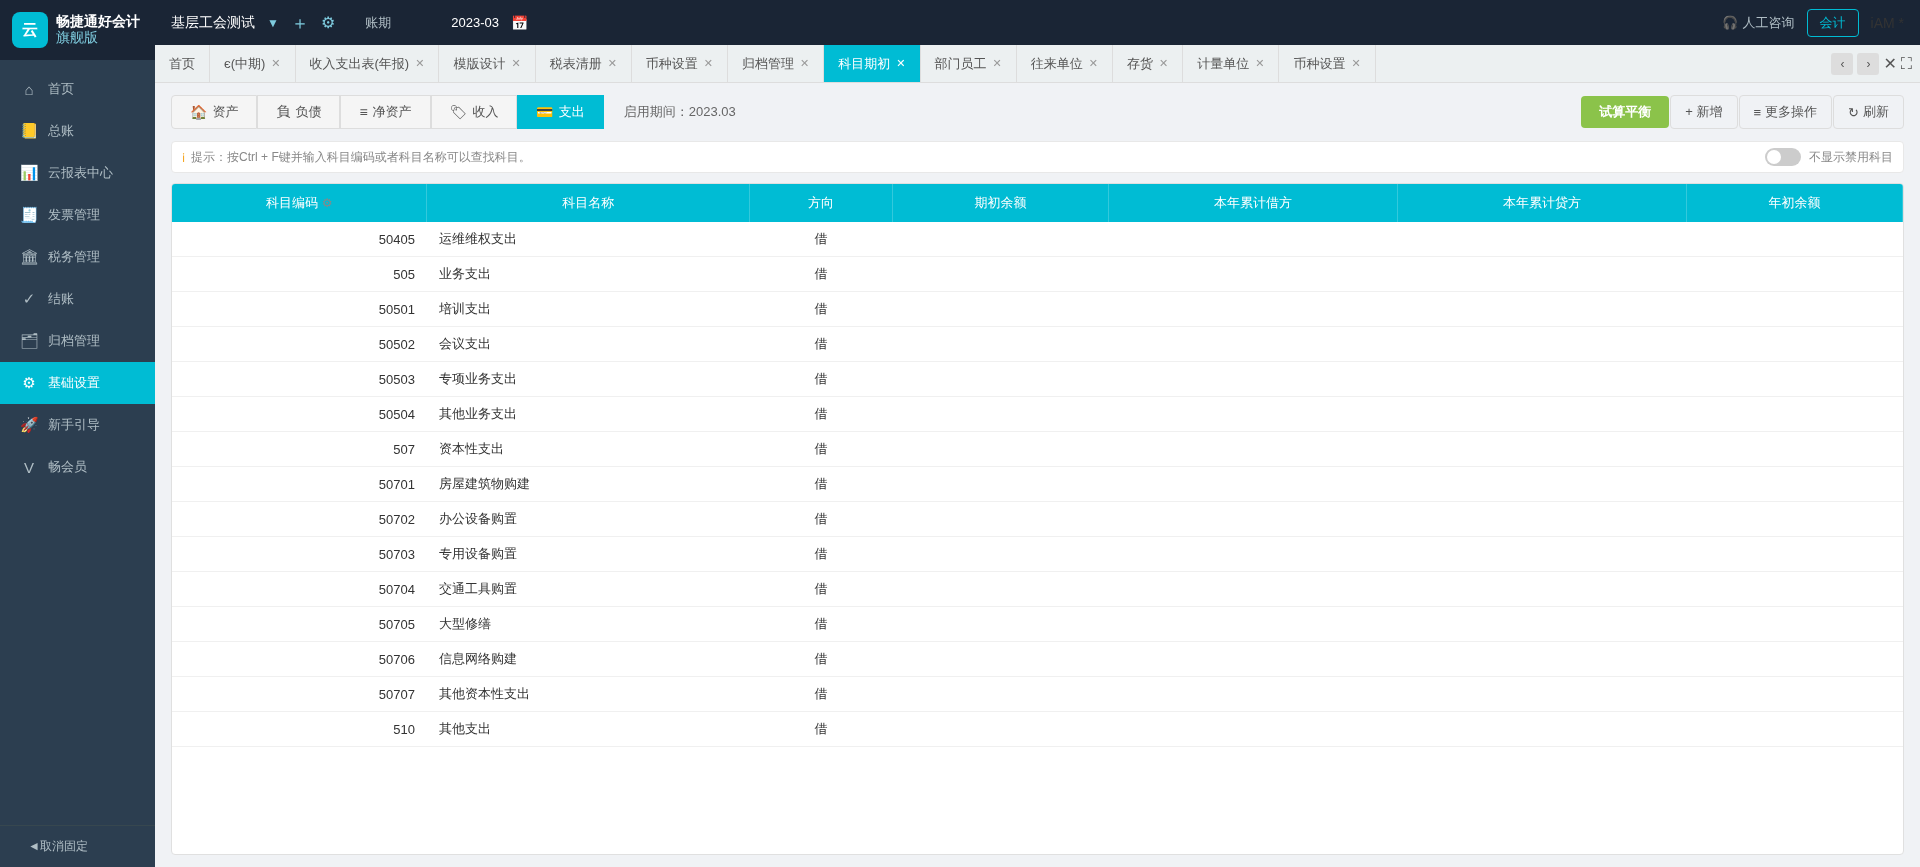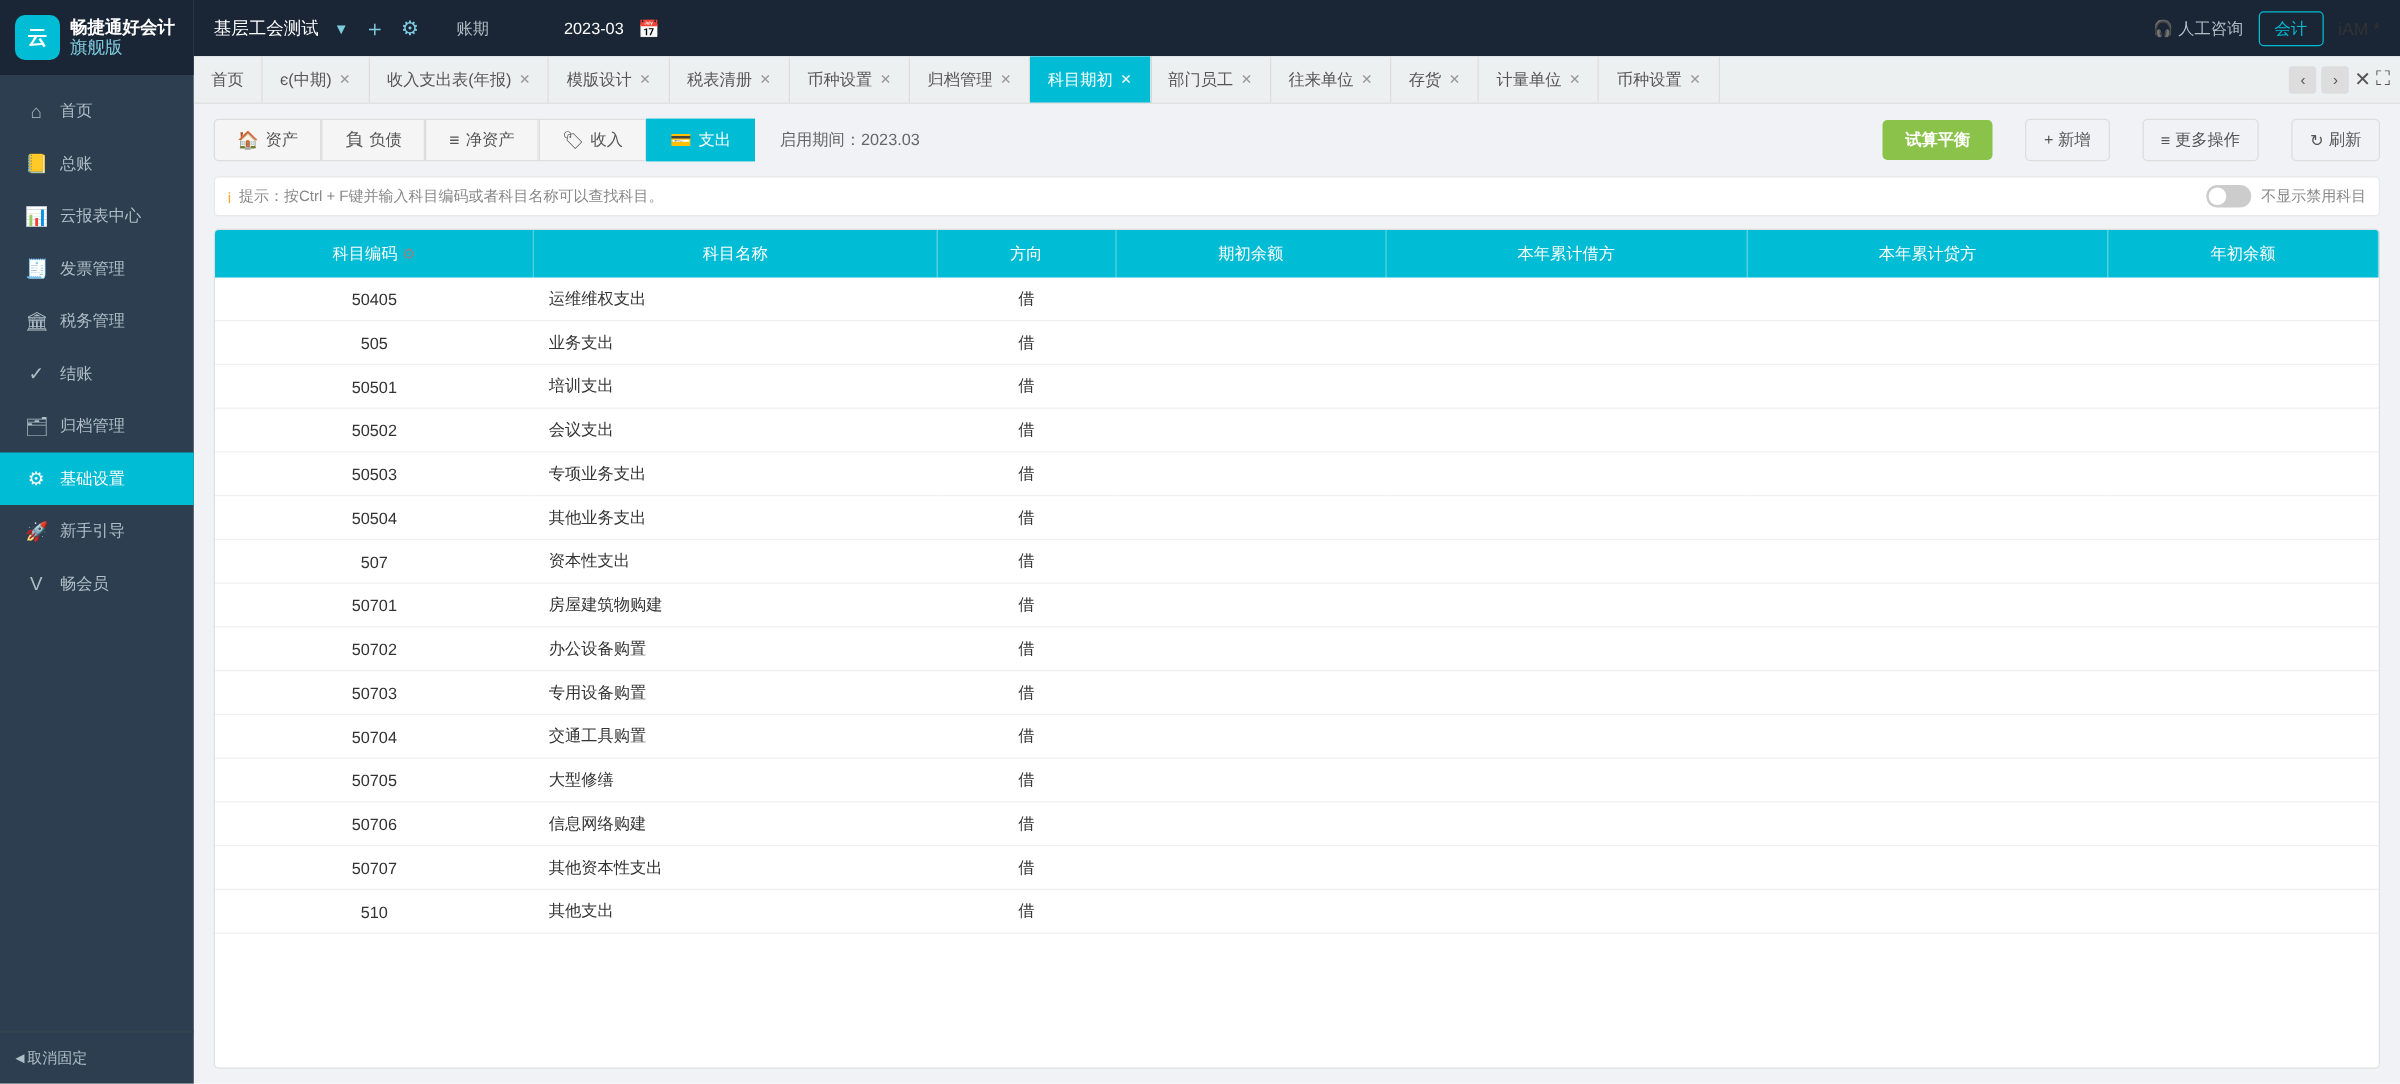--- a/index.html
+++ b/index.html
@@ -8,21 +8,21 @@
     
     .sidebar { width: 155px; min-width: 155px; background: #2c3e50; height: 867px; display: flex; flex-direction: column; }
     .sidebar-logo { height: 60px; background: #1a2535; display: flex; align-items: center; padding: 0 12px; gap: 8px; }
     .sidebar-logo-icon { width: 36px; height: 36px; background: #00bcd4; border-radius: 8px; display: flex; align-items: center; justify-content: center; color: white; font-size: 16px; font-weight: bold; }
     .sidebar-logo-text { color: white; font-size: 14px; font-weight: bold; line-height: 1.2; }
     .sidebar-logo-sub { color: #7ecbde; font-size: 14px; }
     .sidebar-nav { flex: 1; padding: 8px 0; }
     .sidebar-item { display: flex; align-items: center; gap: 10px; padding: 12px 20px; color: #b0bec5; cursor: pointer; font-size: 13px; }
     .sidebar-item.active { background: #00bcd4; color: white; }
     .sidebar-item-icon { width: 18px; text-align: center; font-size: 15px; }
-    .sidebar-bottom { padding: 12px 10px; color: #b0bec5; cursor: pointer; display: flex; align-items: center; gap: 6px; font-size: 12px; border-top: 1px solid #37474f; }
+    .sidebar-bottom { padding: 12px 28px; color: #b0bec5; cursor: pointer; display: flex; align-items: center; gap: 6px; font-size: 12px; border-top: 1px solid #37474f; }
 
     
     .main { flex: 1; display: flex; flex-direction: column; overflow: hidden; }
 
     
     .topbar { height: 45px; background: #1a2535; display: flex; align-items: center; padding: 0 16px; gap: 12px; }
     .topbar-title { color: white; font-size: 14px; font-weight: 500; }
     .topbar-arrow { color: #7ecbde; font-size: 12px; }
     .topbar-add { color: #7ecbde; font-size: 18px; cursor: pointer; }
     .topbar-settings { color: #7ecbde; font-size: 16px; cursor: pointer; }
@@ -48,41 +48,41 @@
     .content { flex: 1; display: flex; flex-direction: column; overflow: hidden; padding: 12px 16px; }
 
     
     .subtabs { display: flex; align-items: center; gap: 0; margin-bottom: 12px; }
     .subtab { display: flex; align-items: center; gap: 5px; padding: 7px 18px; border: 1px solid #ddd; background: #f5f5f5; color: #555; cursor: pointer; font-size: 13px; border-radius: 0; }
     .subtab:first-child { border-radius: 4px 0 0 4px; }
     .subtab:last-of-type { border-radius: 0 4px 4px 0; }
     .subtab.active { background: #00bcd4; color: white; border-color: #00bcd4; }
     .subtab-icon { font-size: 14px; }
     .subtab-period { margin-left: 20px; color: #666; font-size: 13px; }
-    .subtabs-right { margin-left: auto; display: flex; align-items: center; gap: 26px; }
+    .subtabs-right { margin-left: auto; display: flex; align-items: center; gap: 1px; }
     .btn-calc { background: #8bc34a; color: white; border: none; padding: 7px 18px; border-radius: 4px; cursor: pointer; font-size: 13px; font-weight: bold; }
     .btn-add { background: transparent; border: 1px solid #ddd; color: #555; padding: 7px 14px; border-radius: 4px; cursor: pointer; font-size: 13px; display: flex; align-items: center; gap: 4px; }
     .btn-more { background: transparent; border: 1px solid #ddd; color: #555; padding: 7px 14px; border-radius: 4px; cursor: pointer; font-size: 13px; display: flex; align-items: center; gap: 4px; }
     .btn-refresh { background: transparent; border: 1px solid #ddd; color: #555; padding: 7px 14px; border-radius: 4px; cursor: pointer; font-size: 13px; display: flex; align-items: center; gap: 4px; }
 
     
     .tip-bar { display: flex; align-items: center; gap: 6px; color: #888; font-size: 12px; margin-bottom: 10px; padding: 6px 10px; background: #fff; border-radius: 4px; border: 1px solid #e8e8e8; }
     .tip-bar .tip-right { margin-left: auto; display: flex; align-items: center; gap: 8px; }
     .toggle-switch { width: 36px; height: 18px; background: #ccc; border-radius: 9px; position: relative; cursor: pointer; }
     .toggle-switch .knob { width: 14px; height: 14px; background: white; border-radius: 50%; position: absolute; top: 2px; left: 2px; }
 
     
     .table-container { flex: 1; overflow: auto; border: 1px solid #e0e0e0; border-radius: 4px; background: white; }
     table { width: 100%; border-collapse: collapse; }
     thead tr { background: #00bcd4; color: white; }
     thead th { padding: 10px 12px; font-size: 13px; font-weight: 500; text-align: center; border-right: 1px solid rgba(255,255,255,0.2); white-space: nowrap; }
     thead th:first-child { text-align: center; }
     tbody tr { border-bottom: 1px solid #f0f0f0; }
     tbody td { padding: 8px 12px; font-size: 13px; color: #333; text-align: center; }
-    tbody td:nth-child(1) { text-align: center; }
+    tbody td:nth-child(1) { text-align: right; }
     tbody td:nth-child(2) { text-align: left; }
     tbody td:nth-child(3) { text-align: center; }
     .gear-icon { cursor: pointer; color: #888; font-size: 12px; }
 
     
     ::-webkit-scrollbar { width: 8px; height: 8px; }
     ::-webkit-scrollbar-track { background: #f1f1f1; }
     ::-webkit-scrollbar-thumb { background: #ccc; border-radius: 4px; }
 
     .iamtext { color: #333; font-size: 14px; }

